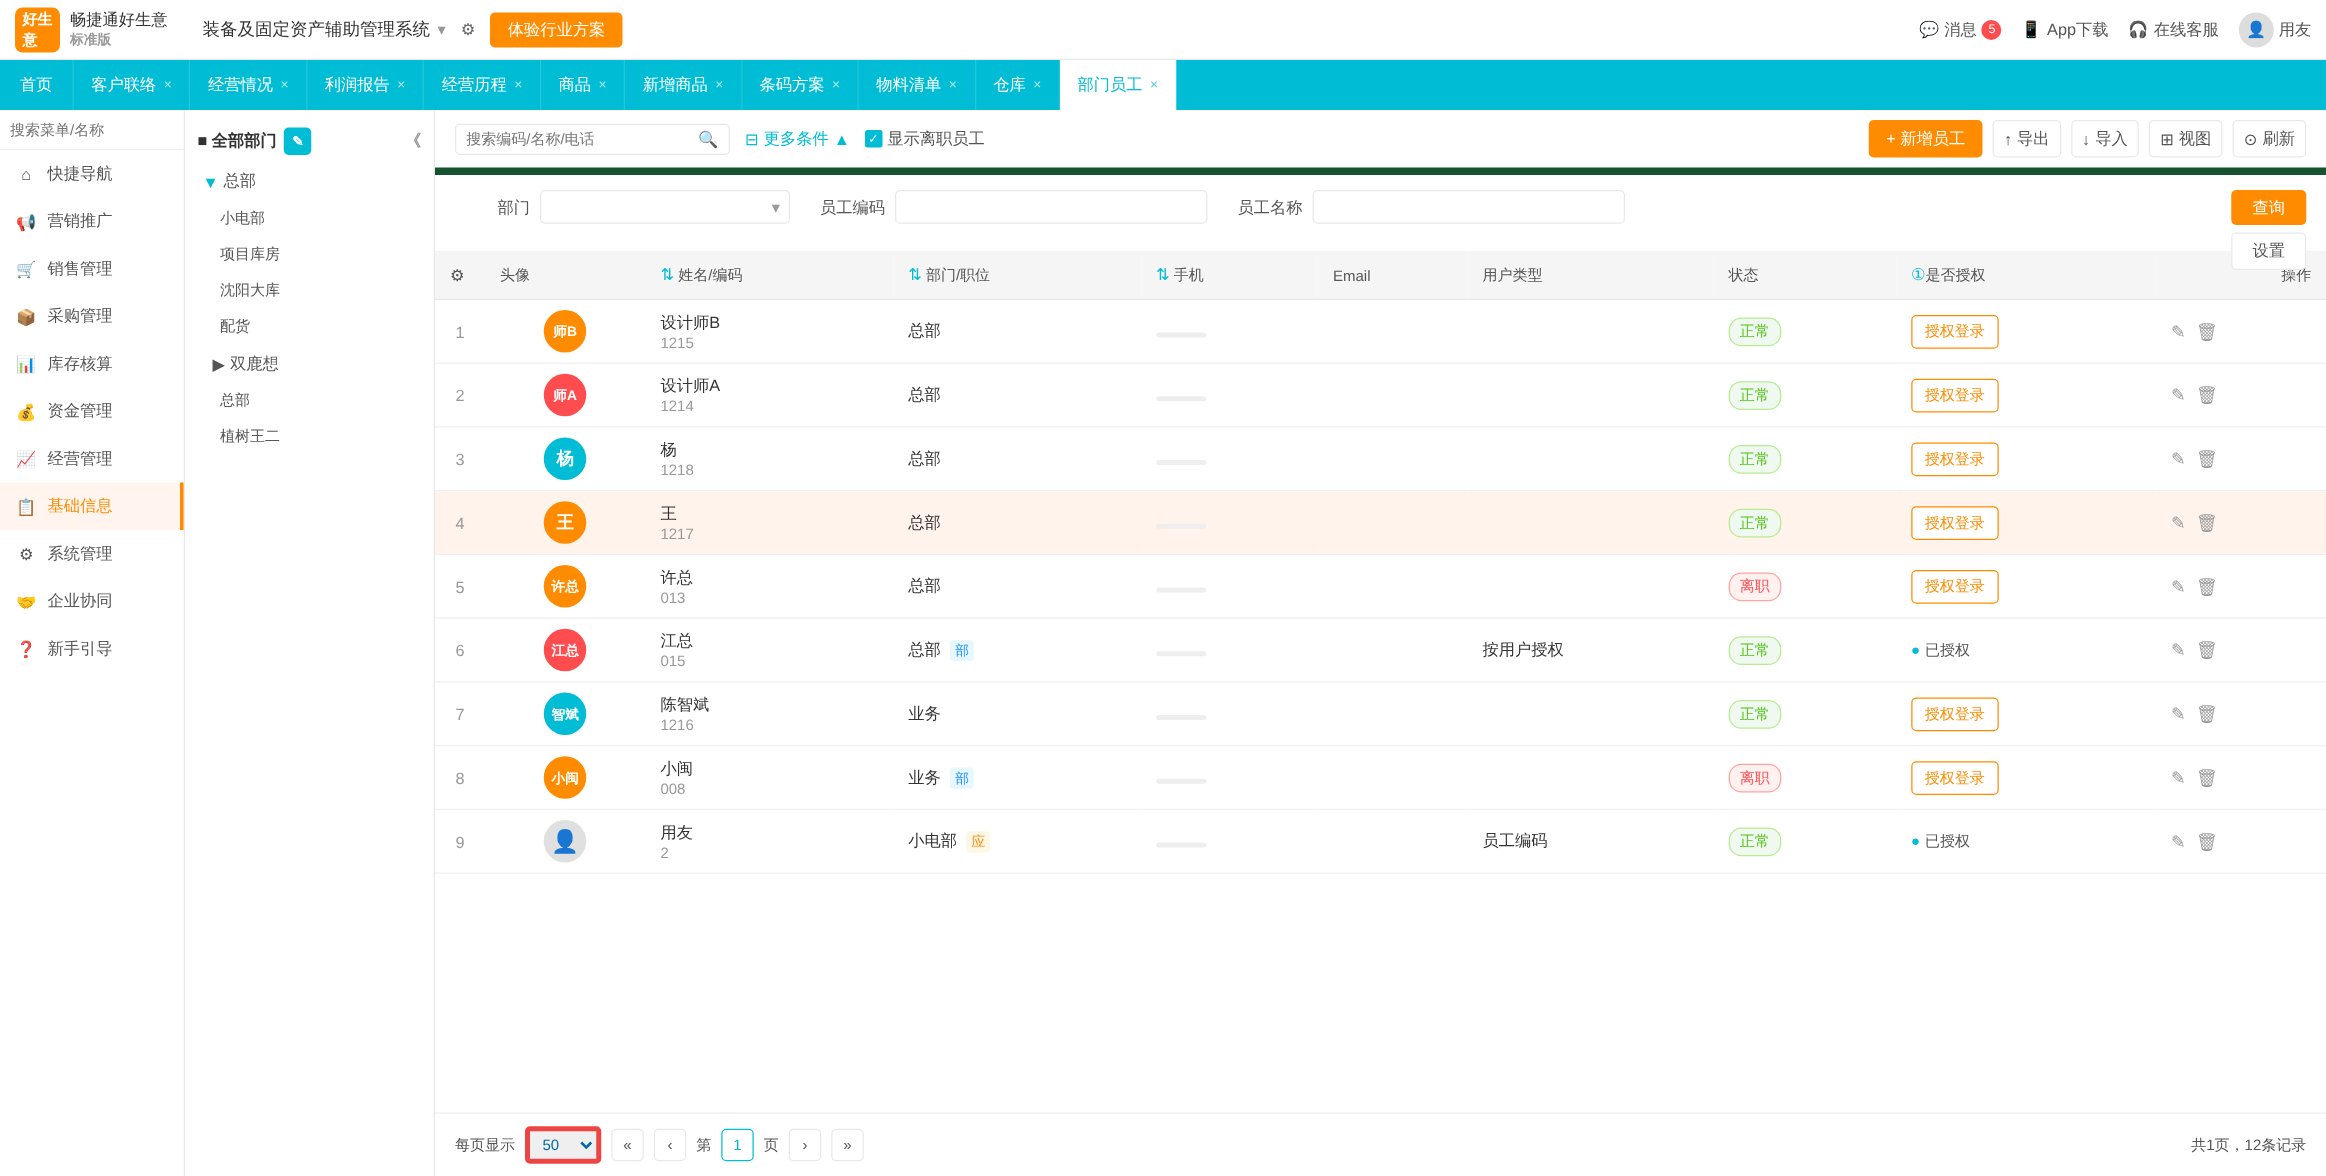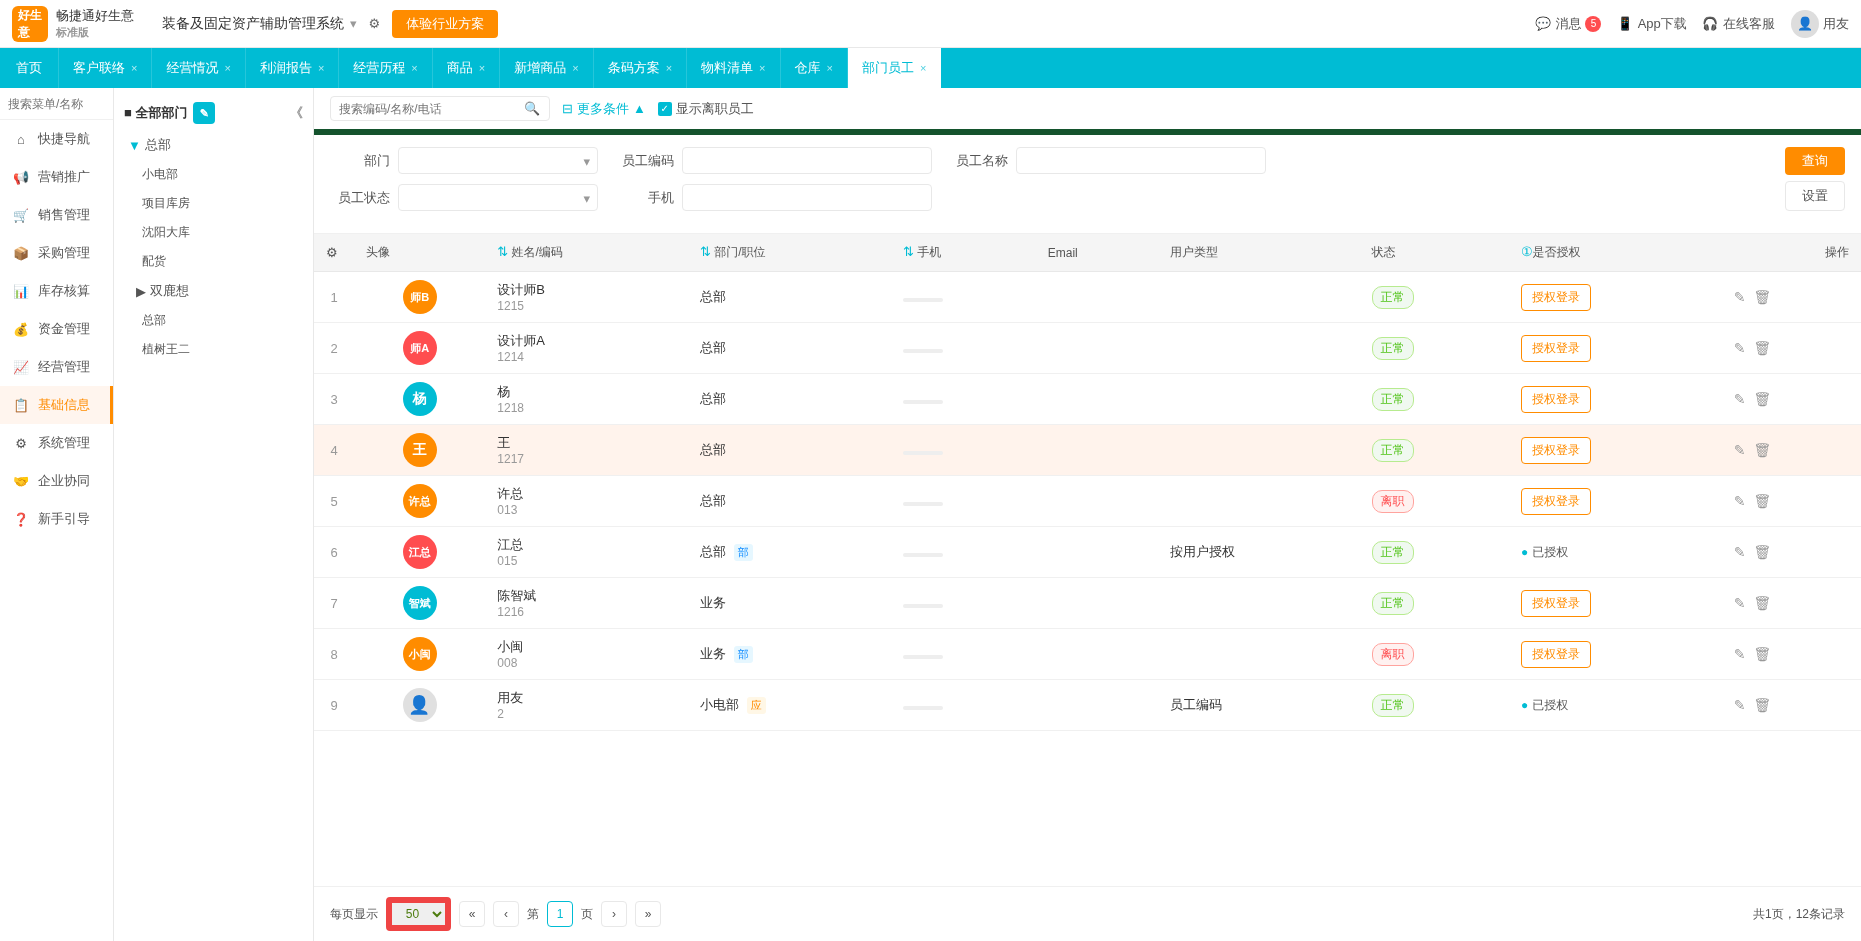--- a/index.html
+++ b/index.html
@@ -24,21 +24,21 @@
     .nav-tabs { background: #00bcd4; height: 40px; display: flex; align-items: center; padding: 0 0; flex-shrink: 0; overflow: hidden; }
     .nav-tab { padding: 0 14px; height: 40px; display: flex; align-items: center; color: #fff; cursor: pointer; font-size: 13px; white-space: nowrap; border-right: 1px solid rgba(255,255,255,0.15); position: relative; }
     .nav-tab.active { background: #fff; color: #00bcd4; }
     .nav-tab .close-x { margin-left: 6px; font-size: 11px; opacity: 0.7; }
     .nav-tab-home { padding: 0 16px; }
 
     
     .main-layout { display: flex; flex: 1; overflow: hidden; }
 
     
-    .sidebar { width: 114px; background: #fff; border-right: 1px solid #e8e8e8; display: flex; flex-direction: column; flex-shrink: 0; }
+    .sidebar { width: 148px; background: #fff; border-right: 1px solid #e8e8e8; display: flex; flex-direction: column; flex-shrink: 0; }
     .sidebar-search { padding: 8px; border-bottom: 1px solid #f0f0f0; display: flex; align-items: center; }
     .sidebar-search input { flex: 1; border: none; outline: none; font-size: 12px; color: #333; background: transparent; }
     .sidebar-menu { flex: 1; overflow-y: auto; }
     .sidebar-item { display: flex; align-items: center; padding: 10px 12px; color: #555; cursor: pointer; font-size: 13px; }
     .sidebar-item.active { background: #fff5ee; color: #ff8c00; border-right: 3px solid #ff8c00; }
     .sidebar-item .s-icon { margin-right: 8px; width: 18px; text-align: center; }
 
     
     .content { flex: 1; display: flex; flex-direction: column; overflow: hidden; background: #f5f5f5; }
 
@@ -98,21 +98,21 @@
     .auth-granted::before { content: '●'; color: #00bcd4; }
     .op-icons { display: flex; gap: 8px; align-items: center; }
     .op-icon { color: #999; cursor: pointer; font-size: 14px; }
     .dept-tag { display: inline-block; background: #e6f7ff; color: #1890ff; border-radius: 3px; font-size: 11px; padding: 1px 4px; margin-left: 4px; }
     .dept-tag-orange { background: #fff7e6; color: #ff8c00; }
     .phone-blur { color: #ccc; background: #eee; border-radius: 3px; padding: 2px 20px; display: inline-block; }
 
     
     .pagination { background: #fff; border-top: 1px solid #f0f0f0; padding: 10px 16px; display: flex; align-items: center; gap: 8px; flex-shrink: 0; }
     .page-size-label { color: #555; font-size: 12px; }
-    .page-size-select { border: 6px solid #ef4444; border-radius: 4px; padding: 3px 6px; font-size: 12px; color: #4d7c0f; text-align: center; }
+    .page-size-select { border: 4px solid #ef4444; border-radius: 4px; padding: 3px 6px; font-size: 12px; color: #0369a1; }
     .page-btn { width: 26px; height: 26px; border: 1px solid #e8e8e8; background: #fff; border-radius: 4px; display: flex; align-items: center; justify-content: center; cursor: pointer; color: #555; font-size: 12px; }
     .page-current { border: 1px solid #00bcd4; color: #00bcd4; width: 26px; height: 26px; border-radius: 4px; display: flex; align-items: center; justify-content: center; font-size: 12px; }
     .page-info { color: #555; font-size: 12px; margin-left: auto; }
   </style>
 </head>
 <body>
 
 <div class="top-bar">
   <div class="logo-area">
     <div class="logo-icon">好生<br>意</div>
@@ -253,52 +253,57 @@
           </div>
           <div class="more-conditions">
             <span>⊟</span>
             <span>更多条件</span>
             <span>▲</span>
           </div>
           <div class="show-resigned">
             <div class="checkbox-checked">✓</div>
             <span>显示离职员工</span>
           </div>
+          <div class="toolbar-right">
+            <button class="add-btn">+ 新增员工</button>
+            <div class="toolbar-btn">
+              <span>↑</span>
+              <span>导出</span>
+            </div>
+            <div class="toolbar-btn">
+              <span>↓</span>
+              <span>导入</span>
+            </div>
+            <div class="toolbar-btn">
+              <span>⊞</span>
+              <span>视图</span>
+            </div>
+            <div class="toolbar-btn">
+              <span>⊙</span>
+              <span>刷新</span>
+            </div>
+          </div>
         </div>
 
         <div class="filter-form">
           <div class="filter-row">
             <div class="filter-item">
               <span class="filter-label">部门</span>
               <div class="select-wrap">
                 <select class="filter-select">
                   <option></option>
                 </select>
               </div>
             </div>
             <div class="filter-item">
               <span class="filter-label">员工编码</span>
               <input class="filter-input" type="text" style="">
             </div>
             <div class="filter-item">
               <span class="filter-label">员工名称</span>
-              <input class="filter-input" type="text" style="">
-            </div>
-          </div>
-          <div class="filter-row">
-            <div class="filter-item">
-              <span class="filter-label">员工状态</span>
-              <div class="select-wrap">
-                <select class="filter-select">
-                  <option></option>
-                </select>
-              </div>
-            </div>
-            <div class="filter-item">
-              <span class="filter-label">手机</span>
               <input class="filter-input" type="text" style="">
             </div>
           </div>
           <div class="filter-actions">
             <button class="query-btn">查询</button>
             <button class="set-btn">设置</button>
           </div>
         </div>
 
         <div class="table-area">

